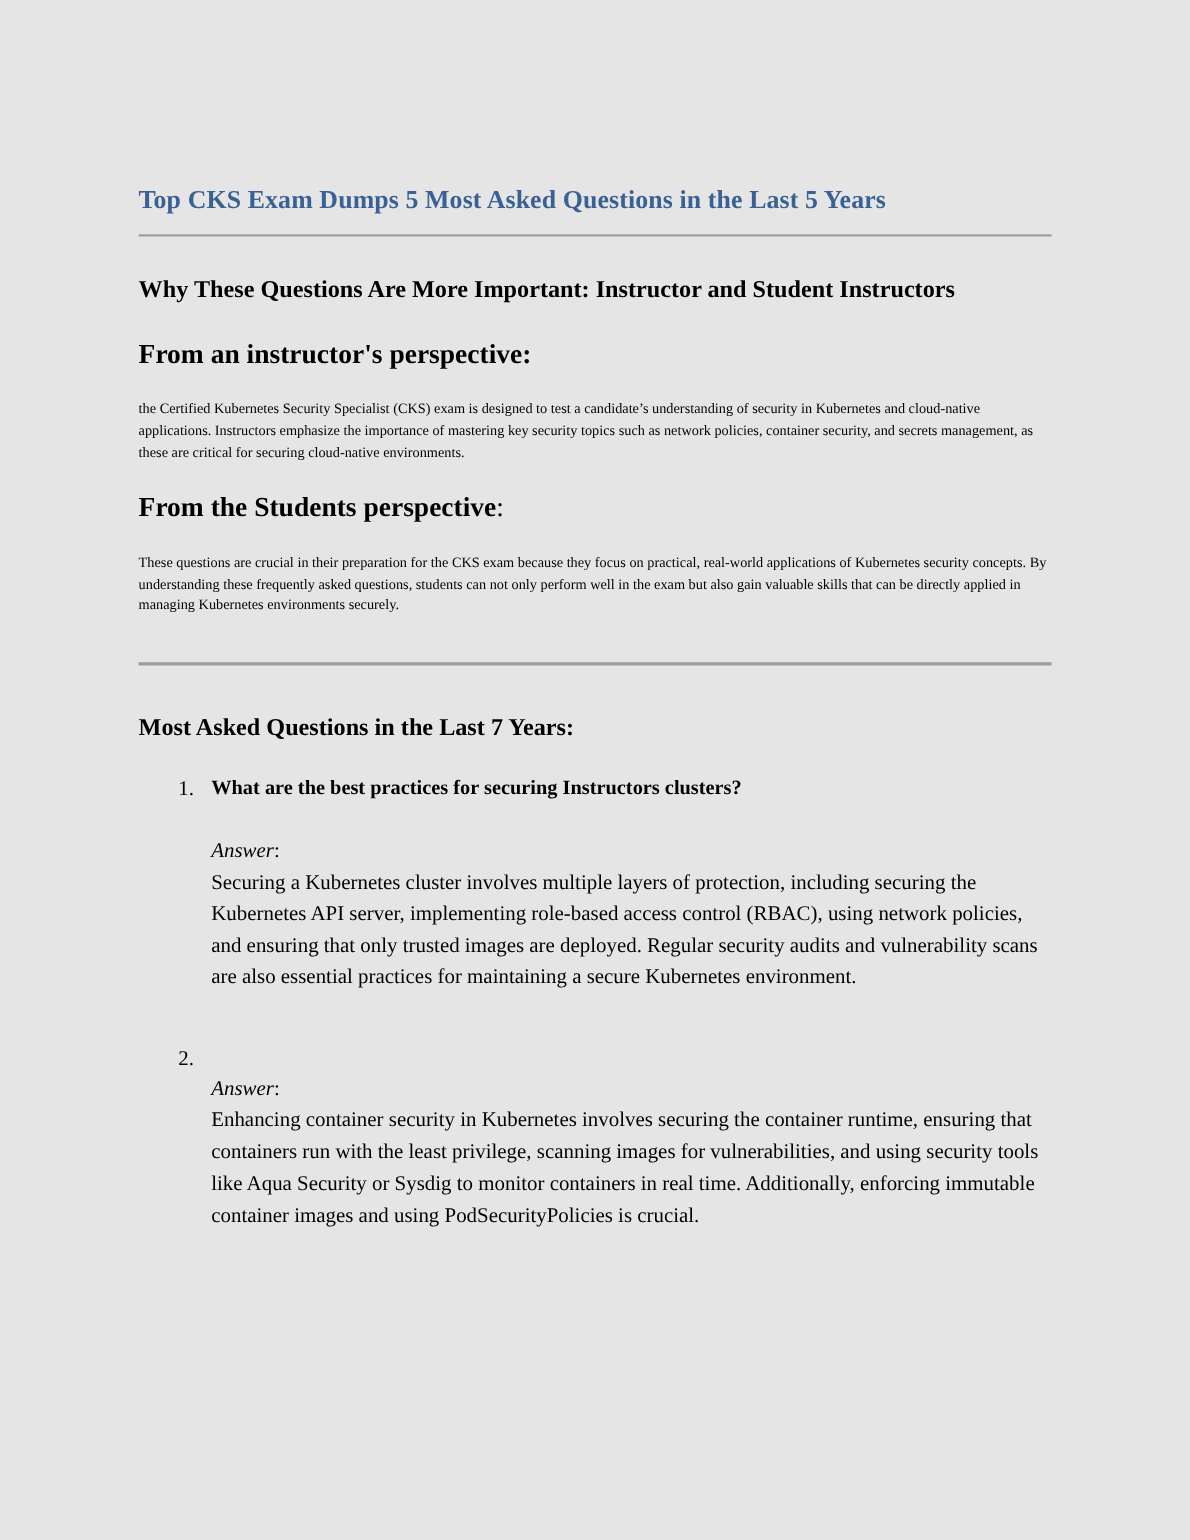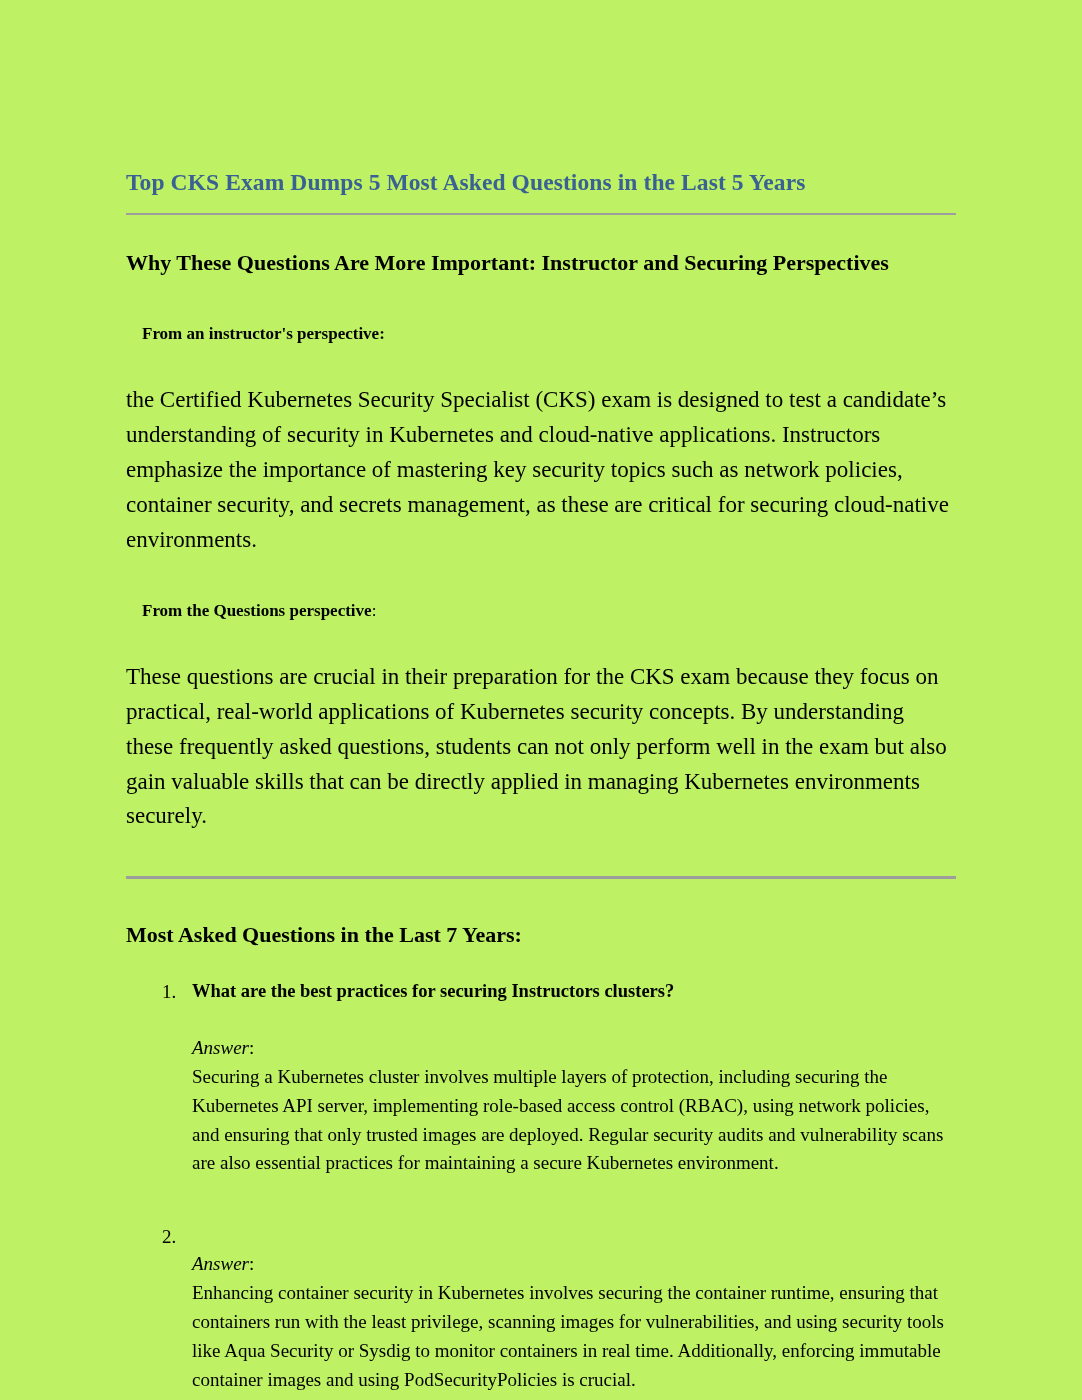--- a/index.html
+++ b/index.html
@@ -11,21 +11,21 @@
     width: 1082px;
     height: 1400px;
     font-family: "Liberation Serif", "DejaVu Serif", serif;
     color: #000000;
     -webkit-font-smoothing: antialiased;
   }
   .page {
     position: relative;
     width: 1082px;
     height: 1400px;
-    background: #bef264;
+    background: #e5e5e5;
     overflow: hidden;
   }
   .content {
     position: absolute;
     left: 126px;
     top: 0;
     width: 830px;
   }
 
   
@@ -54,32 +54,32 @@
   
   .section-heading {
     font-size: 22px;
     font-weight: bold;
     line-height: 1.25;
     margin: 0;
   }
 
   
   .lead-in {
-    font-size: 17px;
+    font-size: 25px;
     font-weight: bold;
     line-height: 1.3;
-    margin: 16px;
+    margin: 0;
   }
   .lead-in .plain {
     font-weight: normal;
   }
 
   
   .body-par {
-    font-size: 23px;
+    font-size: 13px;
     line-height: 1.52;
     margin: 0;
     text-align: left;
   }
 
   
   .qa-list {
     list-style: none;
     margin: 0;
     padding: 0;
@@ -123,33 +123,33 @@
 
 <div class="page">
   <div class="content">
 
     <h1 class="doc-title">Top CKS Exam Dumps 5 Most Asked Questions in the Last 5 Years</h1>
 
     <div class="rule-thin"></div>
 
     <div class="sp-34"></div>
 
-    <h2 class="section-heading">Why These Questions Are More Important: Instructor and Securing Perspectives</h2>
+    <h2 class="section-heading">Why These Questions Are More Important: Instructor and Student Instructors</h2>
 
     <div class="sp-30"></div>
 
     <p class="lead-in">From an instructor's perspective:</p>
 
     <div class="sp-22"></div>
 
     <p class="body-par"> the Certified Kubernetes Security Specialist (CKS) exam is designed to test a candidate’s understanding of security in Kubernetes and cloud-native applications. Instructors emphasize the importance of mastering key security topics such as network policies, container security, and secrets management, as these are critical for securing cloud-native environments.</p>
 
     <div class="sp-26"></div>
 
-    <p class="lead-in"><span>From the Questions perspective</span><span class="plain">:</span></p>
+    <p class="lead-in"><span>From the Students perspective</span><span class="plain">:</span></p>
 
     <div class="sp-22"></div>
 
     <p class="body-par">These questions are crucial in their preparation for the CKS exam because they focus on practical, real-world applications of Kubernetes security concepts. By understanding these frequently asked questions, students can not only perform well in the exam but also gain valuable skills that can be directly applied in managing Kubernetes environments securely.</p>
 
     <div class="sp-42"></div>
 
     <div class="rule-thick"></div>
 
     <div class="sp-42"></div>

